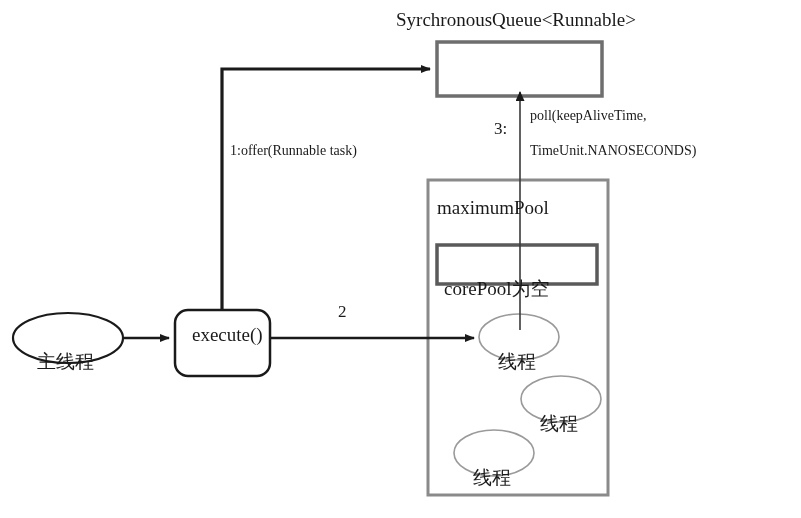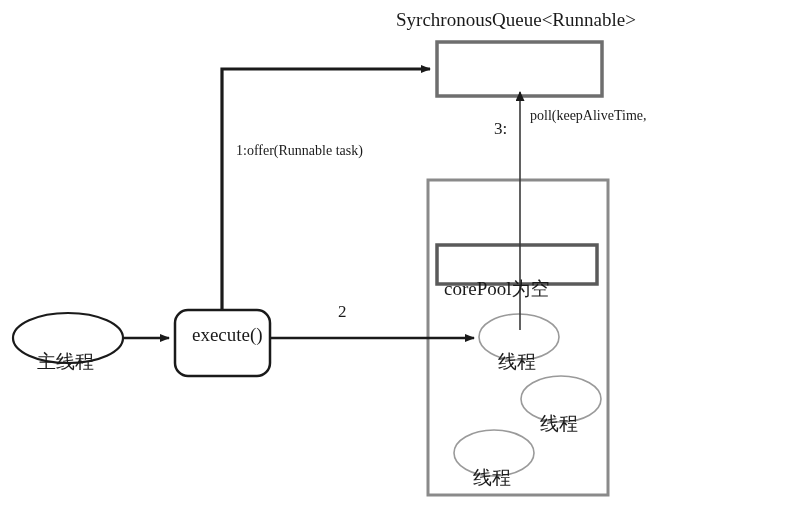--- a/index.html
+++ b/index.html
@@ -70,29 +70,31 @@
 
     <path d="M222,310 L222,69 L430,69" fill="none" stroke="#1a1a1a" stroke-width="3.2" marker-end="url(#arrowDark)"></path>
 
     <line x1="271" y1="338" x2="474" y2="338" stroke="#1a1a1a" stroke-width="2.4" marker-end="url(#arrowDark)"></line>
 
     <line x1="520" y1="330" x2="520" y2="92" stroke="#3a3a3a" stroke-width="1.6" marker-end="url(#arrowThin)"></line>
   </svg>
 
   <div class="lbl title-lbl" style="left:396px; top:10px;">SyrchronousQueue&lt;Runnable&gt;</div>
 
-  <div class="lbl edge-lbl" style="left:236px; top:143px;">1:offer(Runnable task)</div>
+  <div class="lbl edge-lbl" style="left:230px; top:143px;">1:offer(Runnable task)</div>
 
   <div class="lbl num-lbl" style="left:494px; top:120px;">3:</div>
 
   <div class="lbl edge-lbl" style="left:530px; top:108px;">poll(keepAliveTime,</div>
 
+  <div class="lbl edge-lbl" style="left:530px; top:143px;">TimeUnit.NANOSECONDS)</div>
 
   <div class="lbl num-lbl" style="left:338px; top:303px;">2</div>
 
+  <div class="lbl box-lbl" style="left:437px; top:198px;">maximumPool</div>
 
   <div class="lbl box-lbl cjk" style="left:444px; top:252px;">corePool为空</div>
 
   <div class="lbl node-lbl cjk" style="left:37px; top:325px;text-align:right;">主线程</div>
 
   <div class="lbl node-lbl" style="left:192px; top:325px;">execute()</div>
 
   <div class="lbl node-lbl cjk" style="left:498px; top:325px;">线程</div>
 
   <div class="lbl node-lbl cjk" style="left:540px; top:387px;">线程</div>

